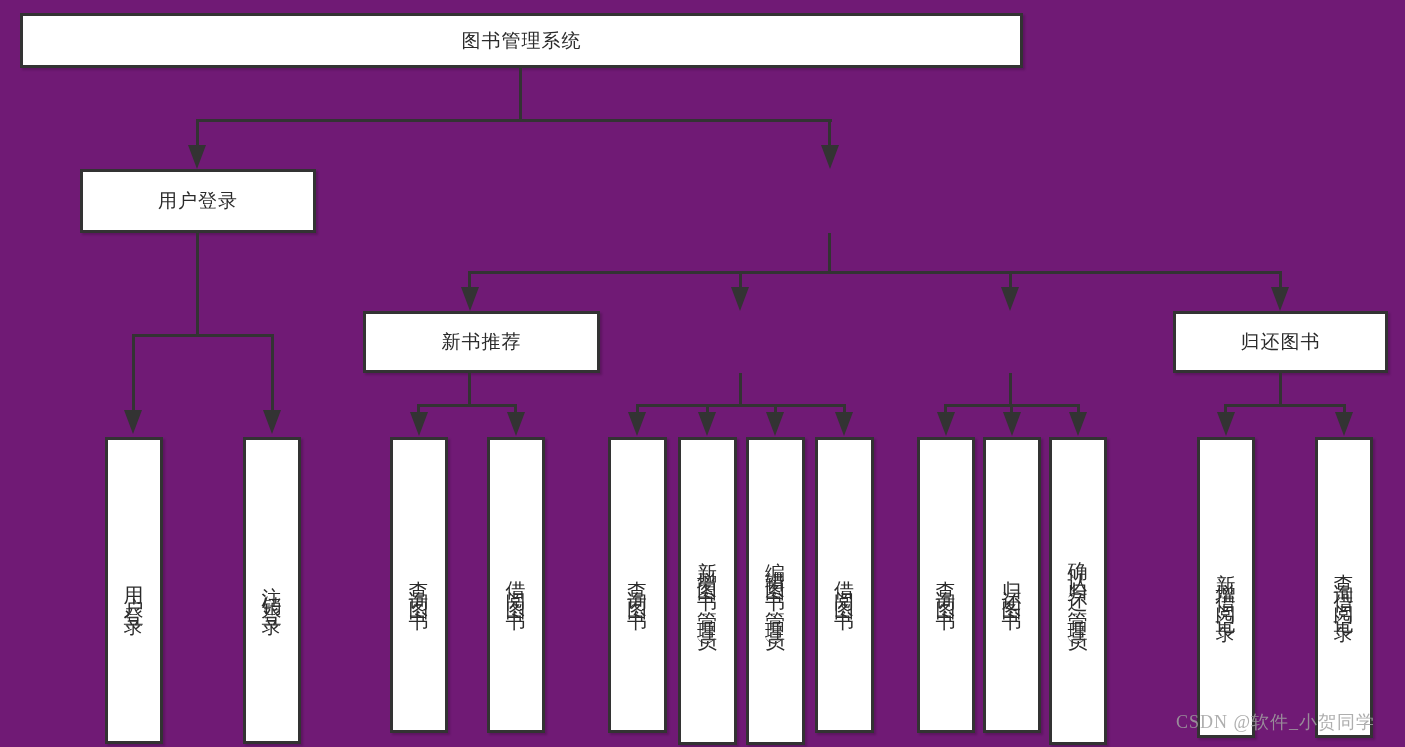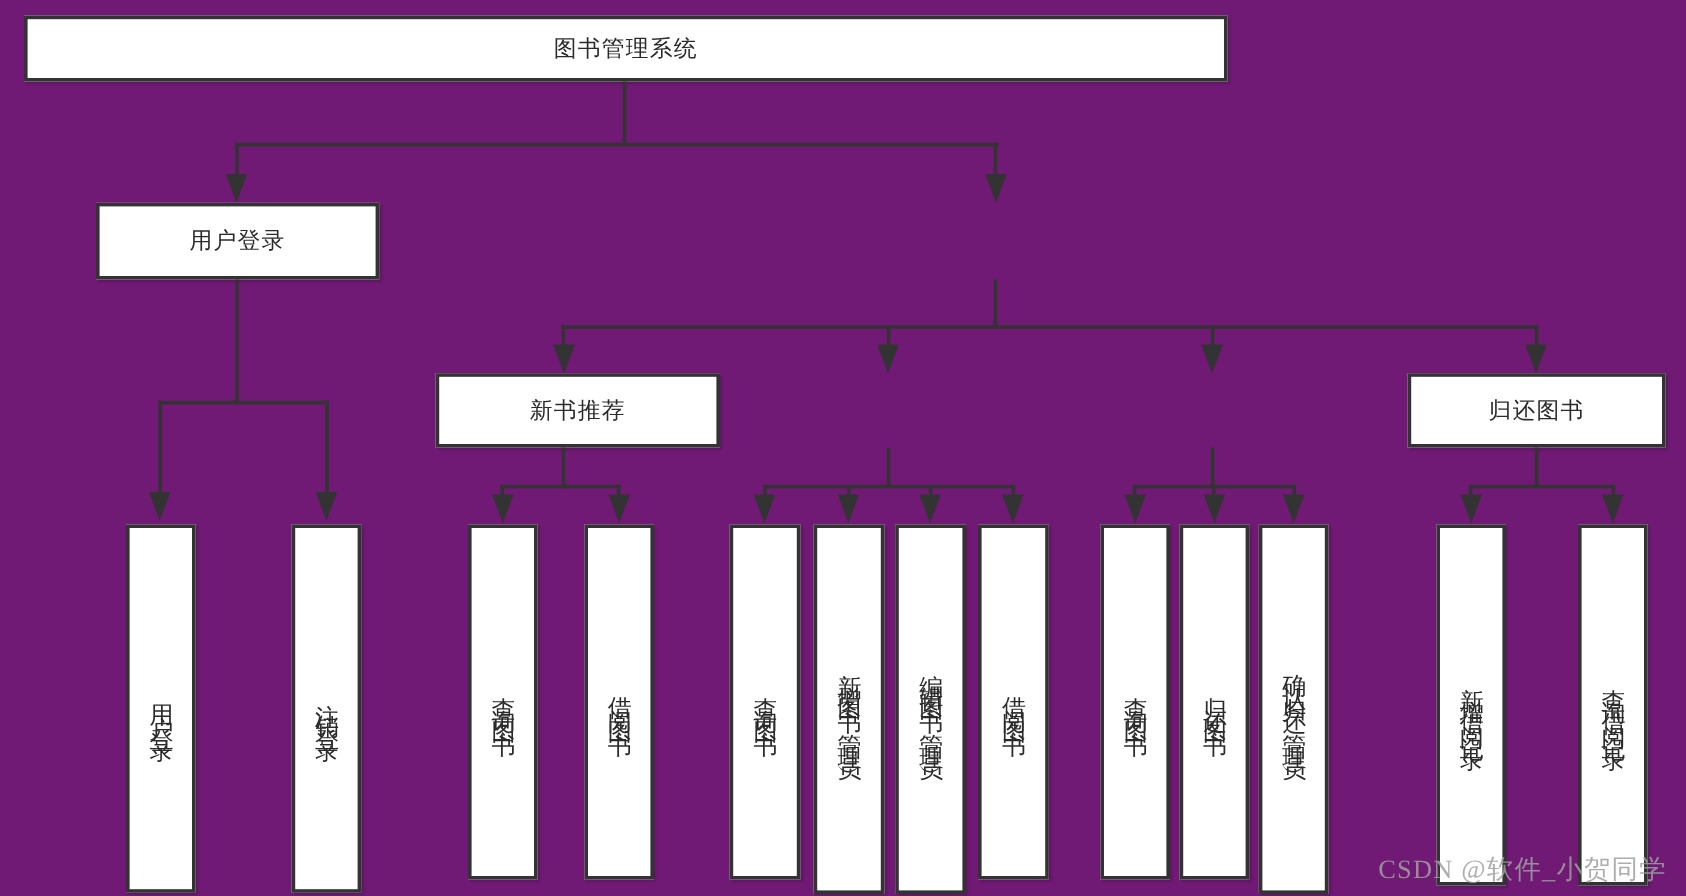--- a/index.html
+++ b/index.html
@@ -33,22 +33,22 @@
   .hl{position:absolute;height:3px;background:#333;}
   .vl{position:absolute;width:3px;background:#333;}
   .arr{
     position:absolute;width:0;height:0;
     border-left:9px solid transparent;
     border-right:9px solid transparent;
     border-top:24px solid #333;
   }
   .watermark{
     position:absolute;
-    top:710px;right:16px;
-    font-size:22px;
+    top:710px;right:30px;
+    font-size:18px;
     color:rgba(160,160,160,0.85);
     letter-spacing:1px;
     z-index:10;
     white-space:nowrap;
   }
 </style>
 </head>
 <body>
 
 <div class="canvas">

